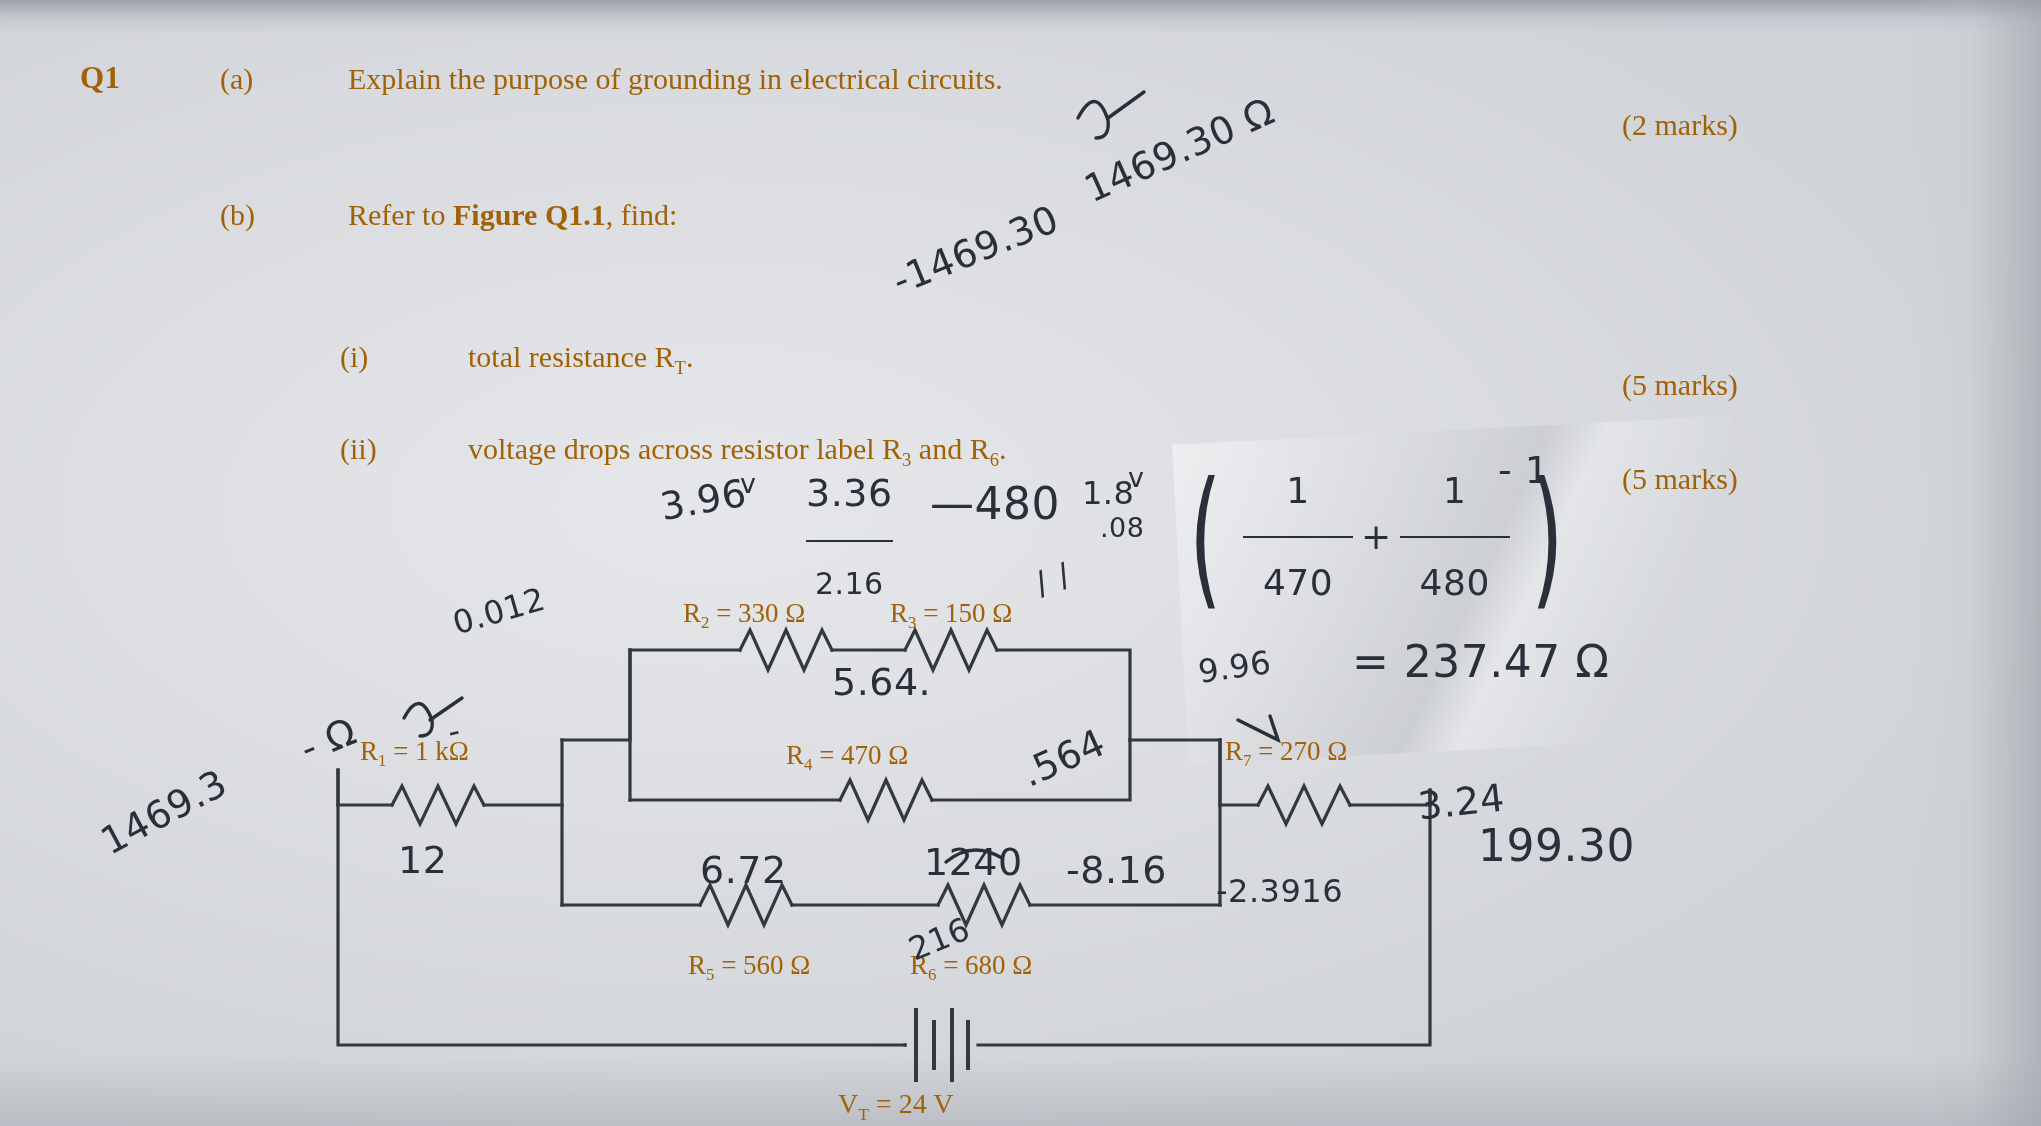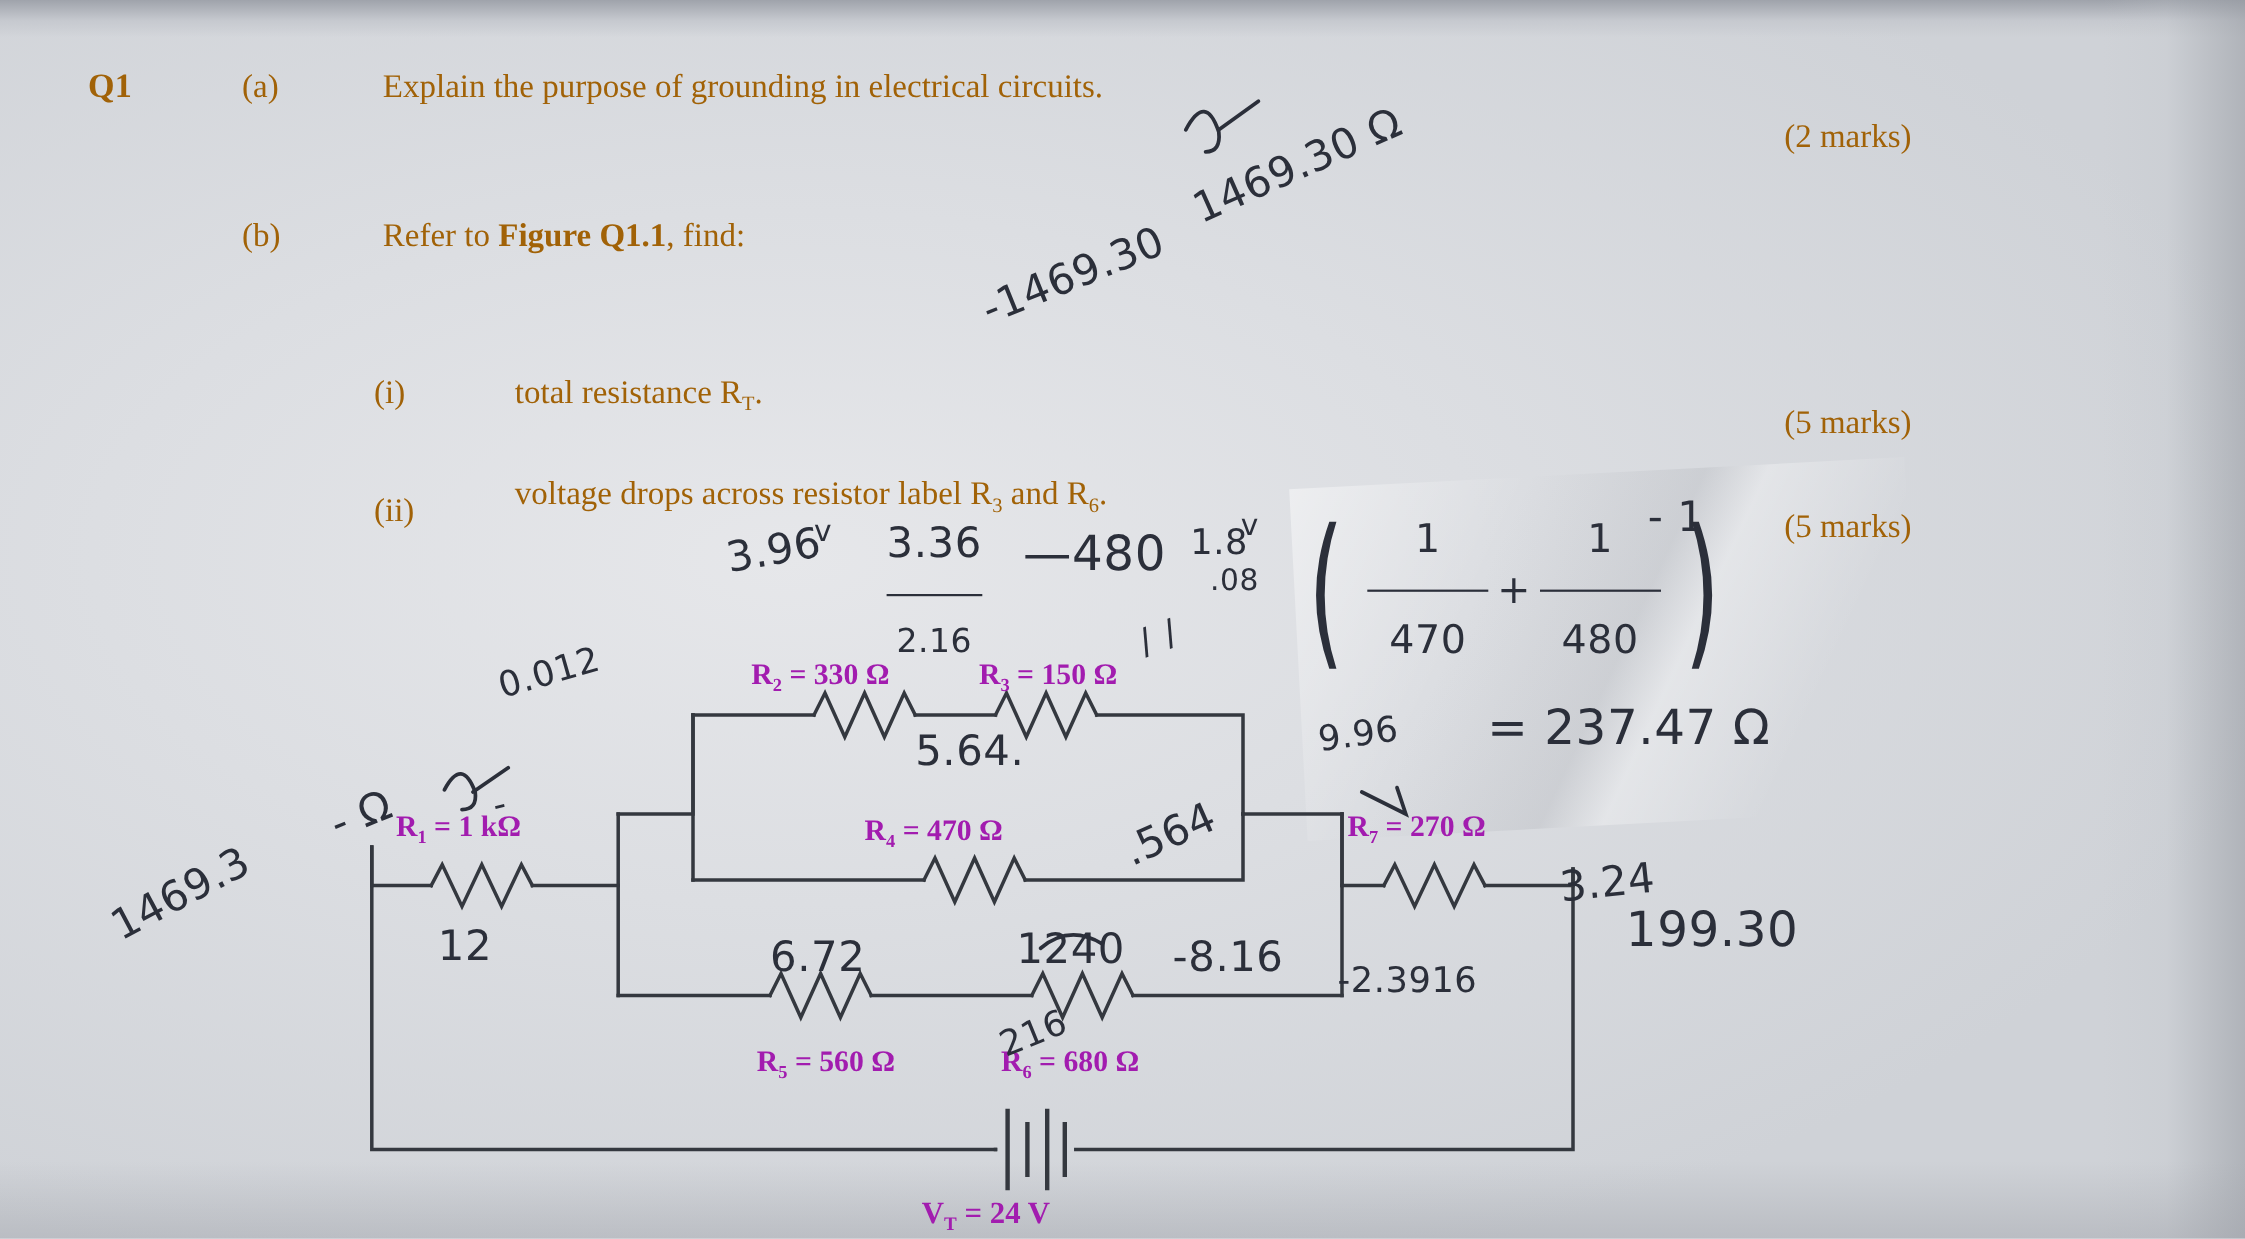--- a/index.html
+++ b/index.html
@@ -54,21 +54,21 @@
   }
   .hw.sm{font-size:27px;}
   .hw.md{font-size:32px;}
   .hw.lg{font-size:38px;}
   .hw.xl{font-size:44px;}
   .frac{display:inline-flex;flex-direction:column;align-items:center;vertical-align:middle;line-height:1.05;gap:24px;}
   .frac .bar{width:100%;height:2px;background:#2b2f3a;margin:2px 0;}
   .paren{font-size:96px;line-height:.75;display:inline-block;transform:scaleX(.55);font-family:"DejaVu Sans",sans-serif;}
 
   #circuit{position:absolute;left:0;top:0;width:2041px;height:1126px;pointer-events:none;}
-  .lbl{position:absolute;font-family:"Liberation Serif",serif;font-size:27px;color:#a21caf;white-space:nowrap;font-weight:bold;}
+  .lbl{position:absolute;font-family:"Liberation Serif",serif;font-size:27px;color:#a16207;white-space:nowrap;}
 </style>
 </head>
 <body>
 
 <div id="paper"></div>
 <div id="shadeTop"></div>
 <div id="shadeRight"></div>
 <div id="shadeBottom"></div>
 <div id="crease"></div>
 
@@ -77,21 +77,21 @@
 <div class="print body" style="left:348px;top:62px;">Explain the purpose of grounding in electrical circuits.</div>
 <div class="print marks" style="left:1622px;top:108px;">(2 marks)</div>
 
 <div class="print item" style="left:220px;top:198px;">(b)</div>
 <div class="print body" style="left:348px;top:198px;"><span>Refer to </span><span class="bold">Figure Q1.1</span><span>, find:</span></div>
 
 <div class="print item" style="left:340px;top:340px;">(i)</div>
 <div class="print body" style="left:468px;top:340px;"><span>total resistance R</span><sub>T</sub><span>.</span></div>
 <div class="print marks" style="left:1622px;top:368px;">(5 marks)</div>
 
-<div class="print item" style="left:340px;top:448px;">(ii)</div>
+<div class="print item" style="left:340px;top:432px;">(ii)</div>
 <div class="print body" style="left:468px;top:432px;"><span>voltage drops across resistor label R</span><sub>3</sub><span> and R</span><sub>6</sub><span>.</span></div>
 <div class="print marks" style="left:1622px;top:462px;">(5 marks)</div>
 
 <svg id="circuit" viewBox="0 0 2041 1126">
   <g fill="none" stroke="#34383f" stroke-width="3.2" stroke-linecap="square" stroke-linejoin="miter">
 
     <path d="M 338 770 L 338 1045 L 905 1045"></path>
     <path d="M 978 1045 L 1430 1045 L 1430 790"></path>
 
     <line x1="905" y1="1045" x2="905" y2="1045"></line>

